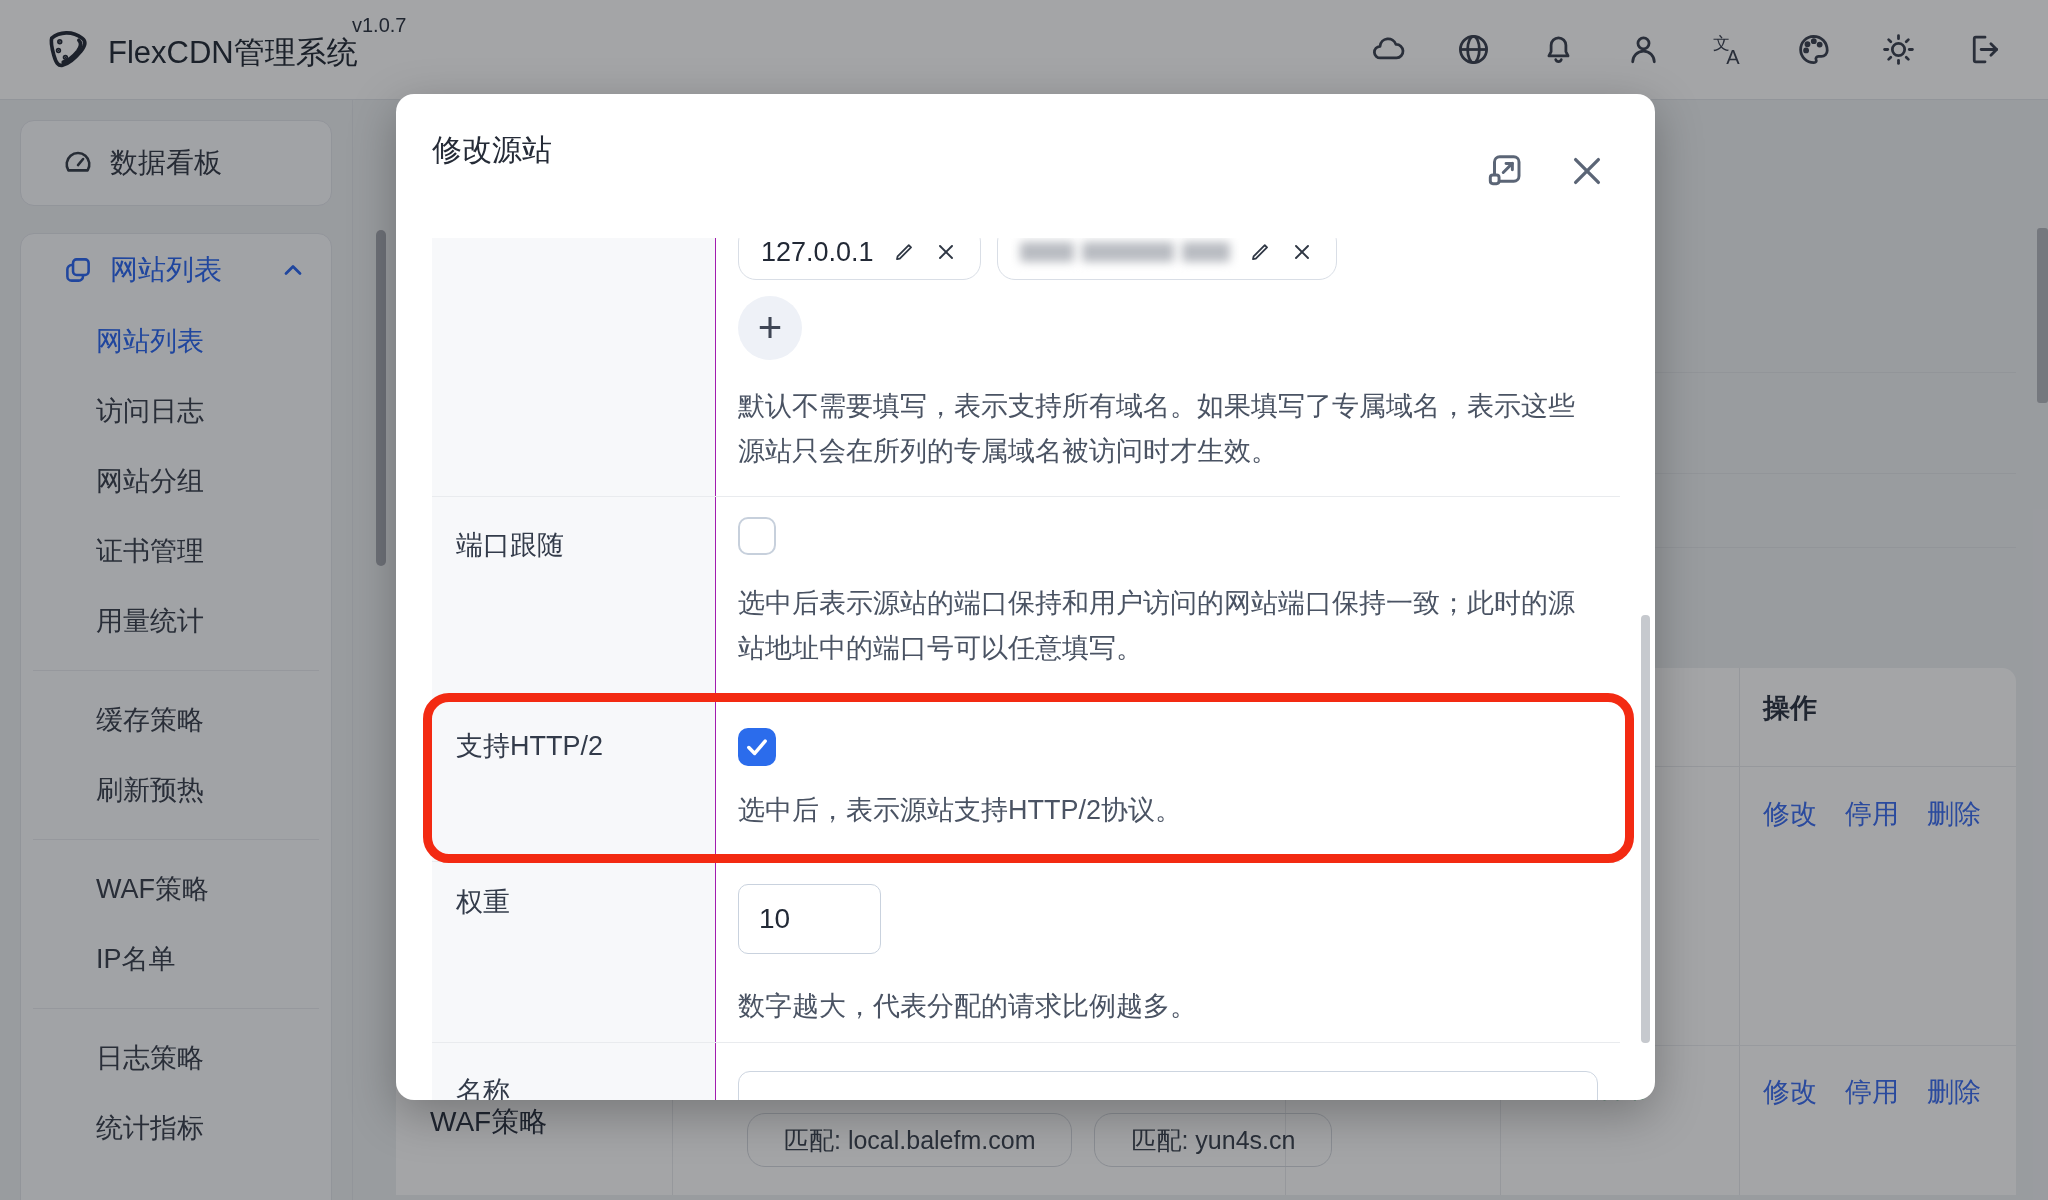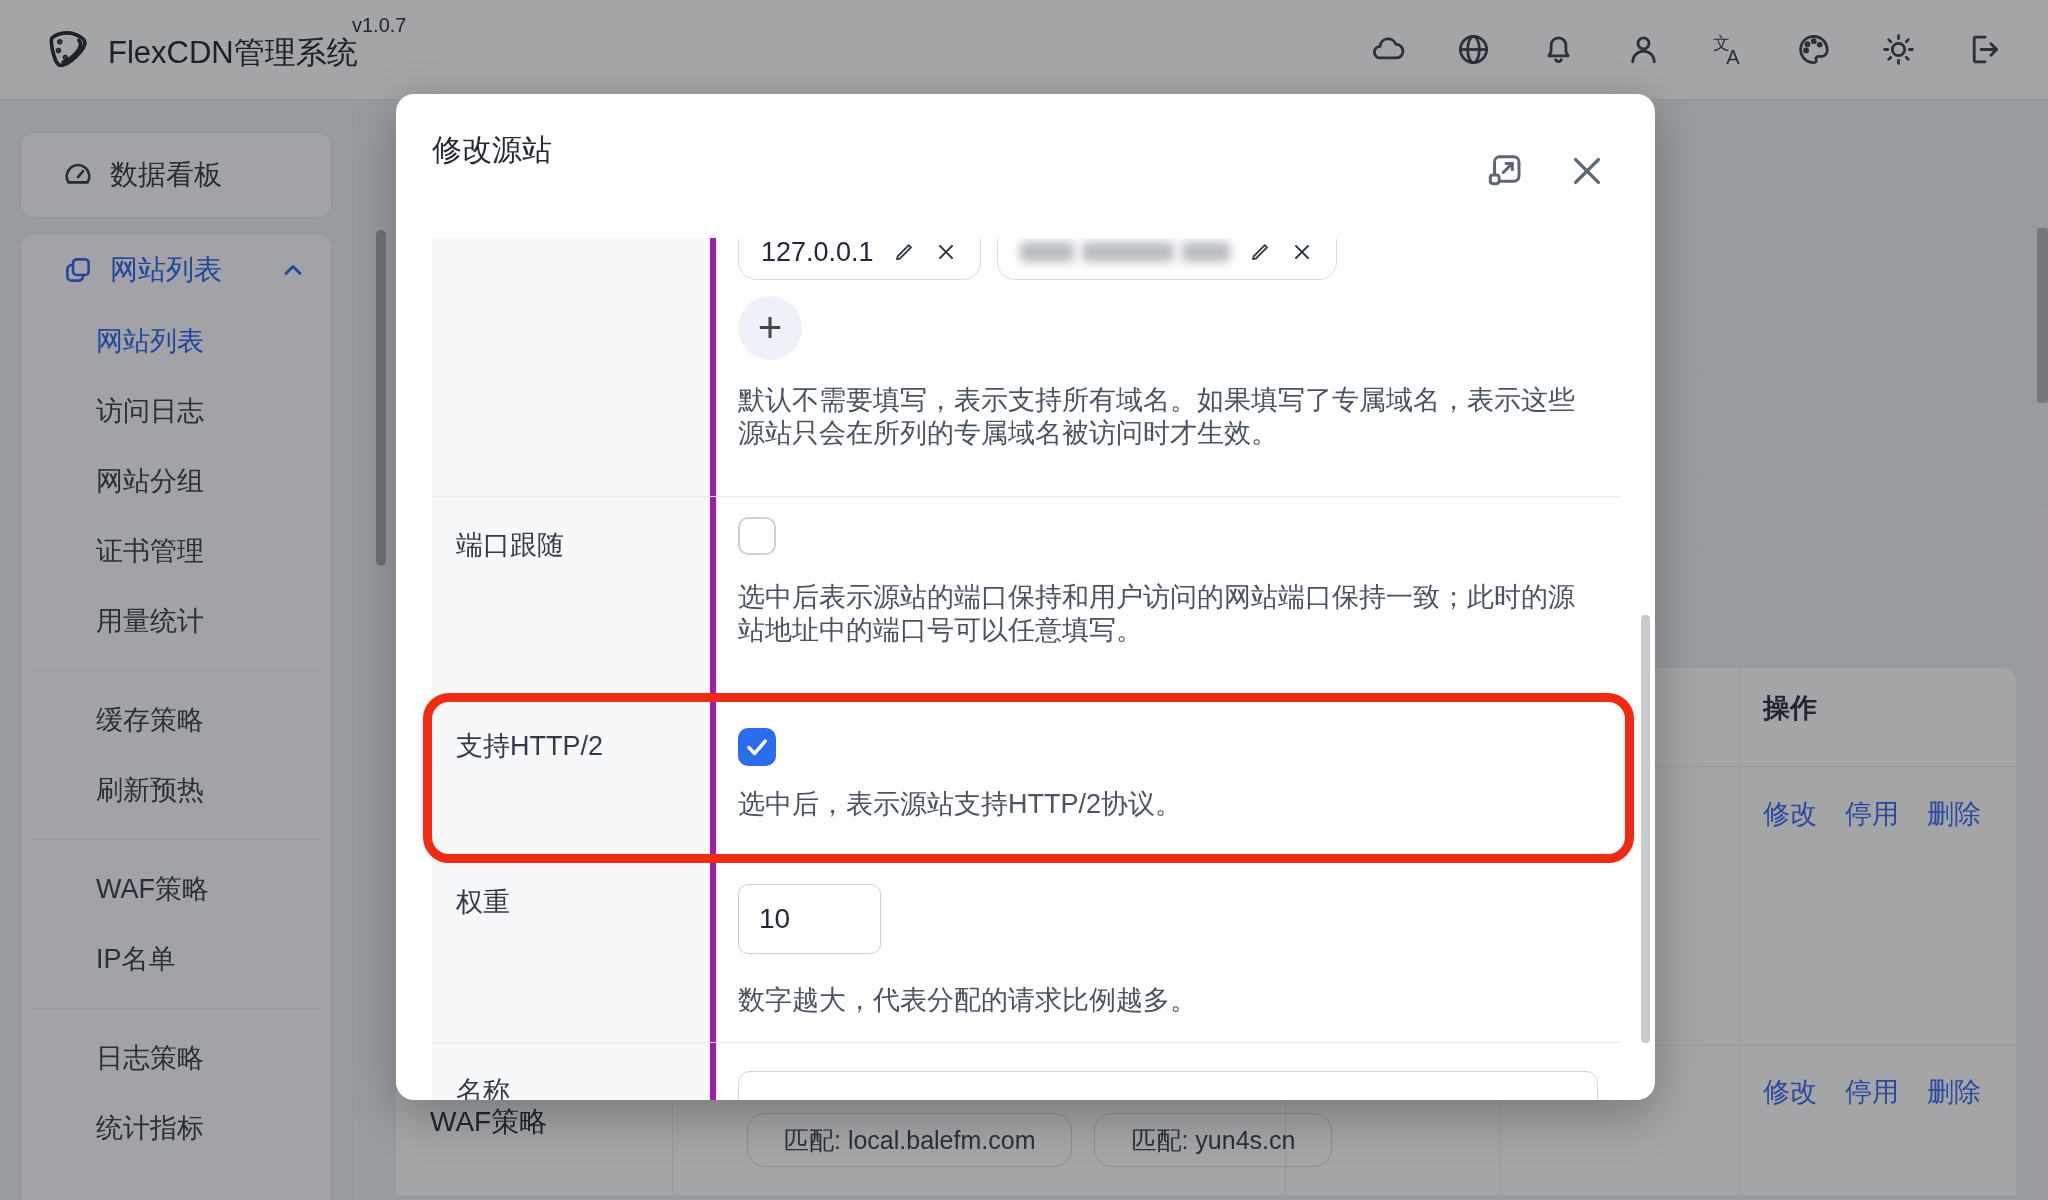--- a/index.html
+++ b/index.html
@@ -13,21 +13,21 @@
   .logo-svg { position:absolute; left:42px; top:24px; width:52px; height:52px; color:#252b37; }
   .app-title { position:absolute; left:108px; top:32px; font-size:31px; color:#232a36; font-weight:500; }
   .app-version { position:absolute; left:352px; top:14px; font-size:20px; color:#2b3240; }
   .hdr-icons { position:absolute; right:46px; top:31px; display:flex; gap:48px; }
   .hdr-icon { width:37px; height:37px; color:#3a4150; cursor:pointer; }
   .hdr-icon svg { width:100%; height:100%; }
 
   
   .side-card { position:absolute; left:20px; width:312px; background:#fbfcfe;
                border:1px solid #e2e5ea; border-radius:14px; z-index:1; }
-  .card-dash { top:132px; height:86px; }
+  .card-dash { top:120px; height:86px; }
   .card-menu { top:233px; height:990px; }
   .menu-row { display:flex; align-items:center; height:72px; padding:0 24px 0 40px; gap:15px; }
   .menu-ic { width:34px; height:34px; flex:0 0 auto; }
   .dash-label { font-size:28px; color:#343b47; }
   .grp-label { font-size:28px; color:#2a66f0; }
   .chev { margin-left:auto; width:28px; height:28px; color:#2a66f0; }
   .sub-item { height:70px; display:flex; align-items:center; padding-left:75px;
               font-size:27px; color:#39404d; cursor:pointer; }
   .sub-item.active { color:#2a66f0; }
   .menu-divider { height:1px; background:#e8ebef; margin:14px 12px; }
@@ -63,36 +63,36 @@
   .modal { position:absolute; left:396px; top:94px; width:1259px; height:1006px;
            background:#ffffff; border-radius:18px; box-shadow:0 14px 48px rgba(0,0,0,0.28); z-index:10; }
   .modal-title { position:absolute; left:36px; top:36px; font-size:30px; color:#252b37; font-weight:500; }
   .modal-btn { position:absolute; width:42px; height:42px; color:#5b6576; cursor:pointer; }
   .btn-expand { left:1088px; top:54px; }
   .btn-close { left:1170px; top:56px; }
   .modal-viewport { position:absolute; left:0; top:144px; width:1259px; height:862px;
                     overflow:hidden; border-radius:0 0 18px 18px; }
   .form { position:absolute; left:36px; top:0; width:1188px; }
   .frow { display:flex; border-bottom:1px solid #e9ebee; }
-  .fcell-label { flex:0 0 284px; background:#f7f8fa; border-right:6px solid #a21caf;
+  .fcell-label { flex:0 0 284px; background:#f7f8fa; border-right:1px solid #a21caf;
                  padding:0 24px 0 24px; font-size:27px; color:#333b4a; }
   .fcell-content { flex:1 1 auto; padding:0 28px 0 22px; background:#ffffff; }
   .r1 { height:259px; } .r2 { height:203px; } .r3 { height:162px; }
   .r4 { height:181px; } .r5 { height:220px; border-bottom:none; }
 
   .chip-row { display:flex; gap:16px; margin-top:-14px; }
   .chip { display:inline-flex; align-items:center; gap:18px; height:56px; padding:0 22px;
           border:1.5px solid #d9dee6; border-radius:18px; font-size:27px; color:#222936; background:#fff; }
   .chip-icon { width:24px; height:24px; color:#2f3744; cursor:pointer; }
   .blur-bars { display:flex; gap:8px; align-items:center; }
   .blur-bars i { display:block; height:20px; background:#b9bcc2; border-radius:3px; filter:blur(5px); }
   .add-btn { width:64px; height:64px; border-radius:50%; background:#eef1f7; margin-top:16px;
              display:flex; align-items:center; justify-content:center;
              font-size:42px; color:#3f4655; cursor:pointer; line-height:1; }
-  .help { font-size:27px; color:#4a5363; line-height:33px; }
+  .help { font-size:27px; color:#4a5363; line-height:45px; }
   .help-domains { margin-top:24px; max-width:905px; }
   .help-port { margin-top:26px; max-width:840px; }
   .help-http2 { margin-top:22px; }
   .help-weight { margin-top:30px; }
   .checkbox { width:38px; height:38px; border-radius:10px; cursor:pointer; }
   .cb-off { margin-top:20px; border:2px solid #c7d0dc; background:#fff; }
   .cb-on { margin-top:28px; background:#2b6cec; display:flex; align-items:center; justify-content:center; }
   .cb-on svg { width:28px; height:28px; }
   .lbl-pad-a { padding-top:30px; } .lbl-pad-b { padding-top:28px; }
   .lbl-pad-c { padding-top:22px; } .lbl-pad-d { padding-top:30px; }

